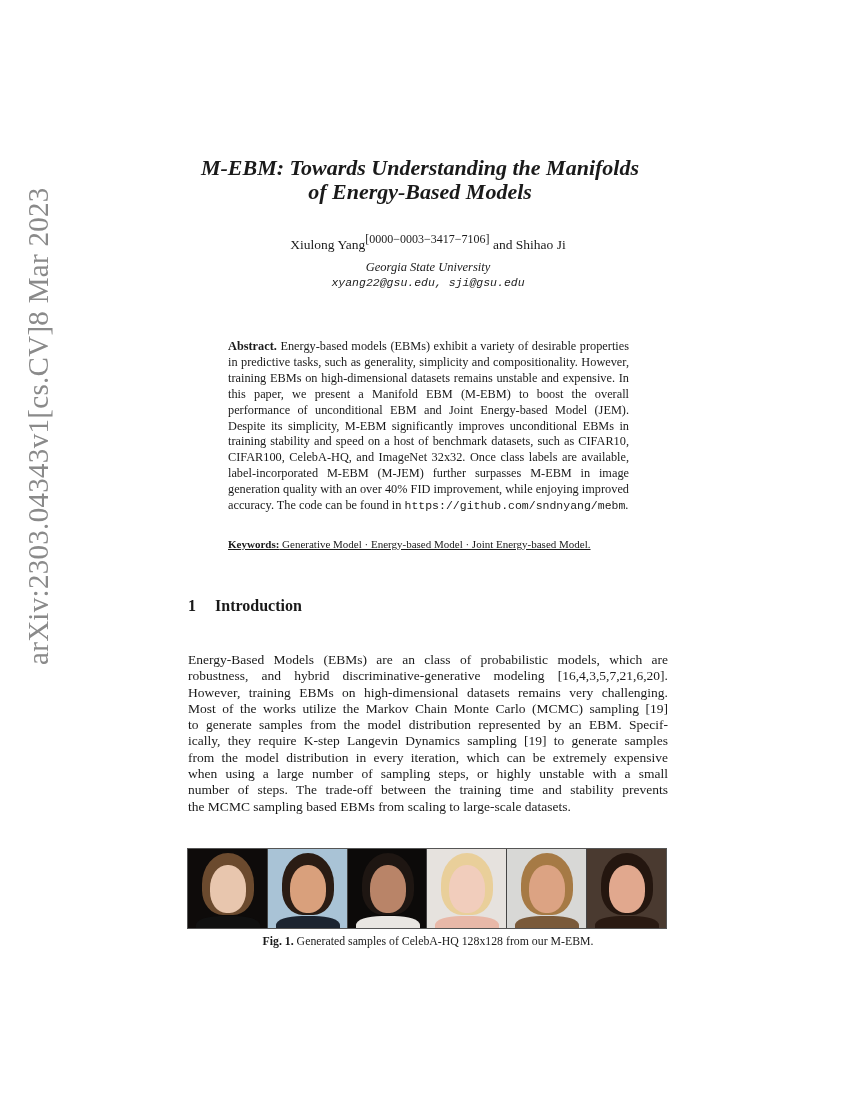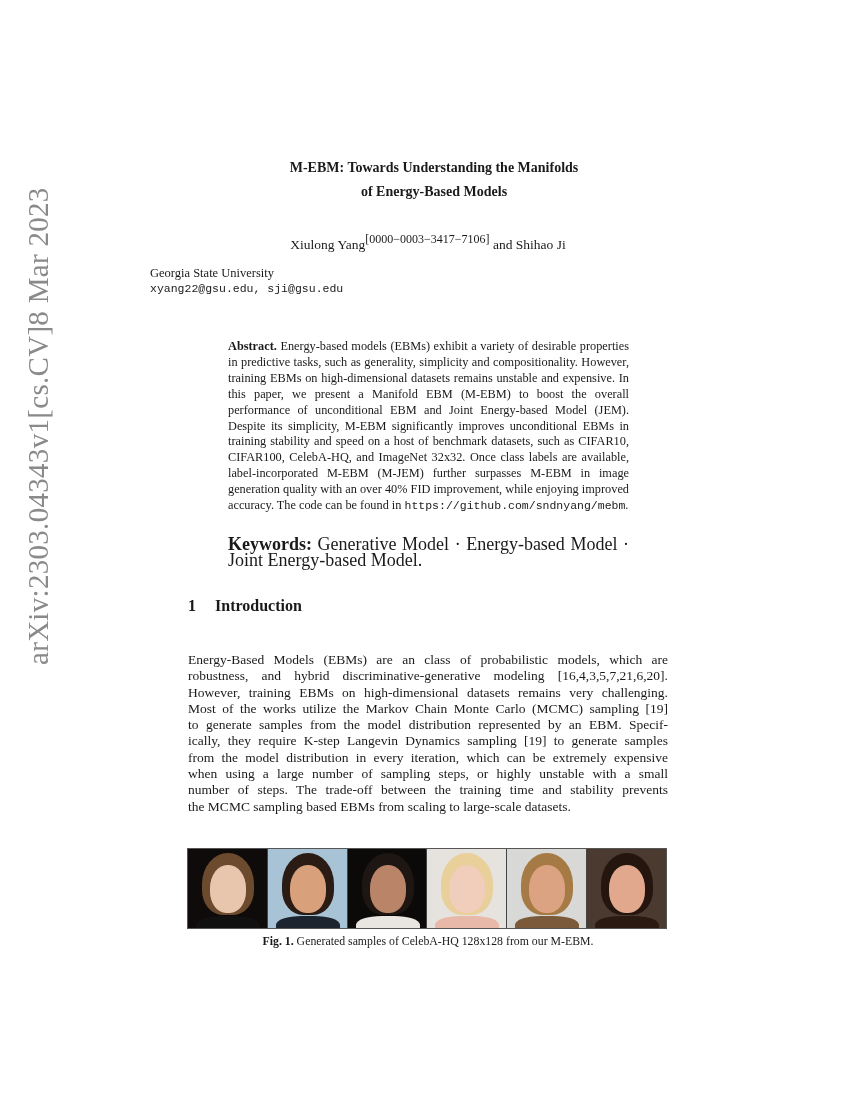--- a/index.html
+++ b/index.html
@@ -8,42 +8,42 @@
       font-family: "Liberation Serif", "DejaVu Serif", serif; color: #1a1a1a;
     }
     .arxiv-stamp {
       position: absolute; left: 22px; top: 665px;
       transform-origin: left top; transform: rotate(-90deg);
       white-space: nowrap; font-size: 29px; color: #8a8a8a;
       letter-spacing: 0.3px; width: 372px;
       display: flex; justify-content: space-between;
     }
     .title {
-      position: absolute; left: 156px; width: 556px; top: 156px;
-      text-align: center; font-weight: bold; font-size: 14px; line-height: 24px;
+      position: absolute; left: 142px; width: 556px; top: 156px;
+      text-align: center; font-weight: bold; font-size: 22px; line-height: 24px; font-style: italic;
     }
     .authors {
       position: absolute; left: 150px; width: 556px; top: 232px;
       text-align: center; font-size: 13.5px;
     }
     .authors sup { font-size: 12px; vertical-align: 6px; }
     .affil {
-      position: absolute; left: 150px; width: 556px; top: 265px;
-      text-align: left; font-size: 12.5px; line-height: 16px;
+      position: absolute; left: 150px; width: 556px; top: 259px;
+      text-align: center; font-size: 12.5px; line-height: 16px; font-style: italic;
     }
     .mono { font-family: "Liberation Mono", "DejaVu Sans Mono", monospace; font-size: 11.5px; }
     .abstract {
       position: absolute; left: 228px; width: 401px; top: 339px;
       font-size: 12.3px; line-height: 15.9px; text-align: justify;
       hyphens: manual;
     }
     .abstract b, .keywords b { font-weight: bold; }
     .keywords {
       position: absolute; left: 228px; width: 401px; top: 537px;
-      font-size: 18px; line-height: 15.9px; text-align: justify;
+      font-size: 11px; line-height: 15.9px; text-align: justify; text-decoration: underline;
     }
     .section-heading {
       position: absolute; left: 188px; top: 597px;
       font-size: 16px; font-weight: bold;
     }
     .section-heading .num { display: inline-block; width: 27px; }
     .body-text {
       position: absolute; left: 188px; width: 480px; top: 652px;
       font-size: 13.5px; line-height: 16.3px; text-align: justify;
     }

